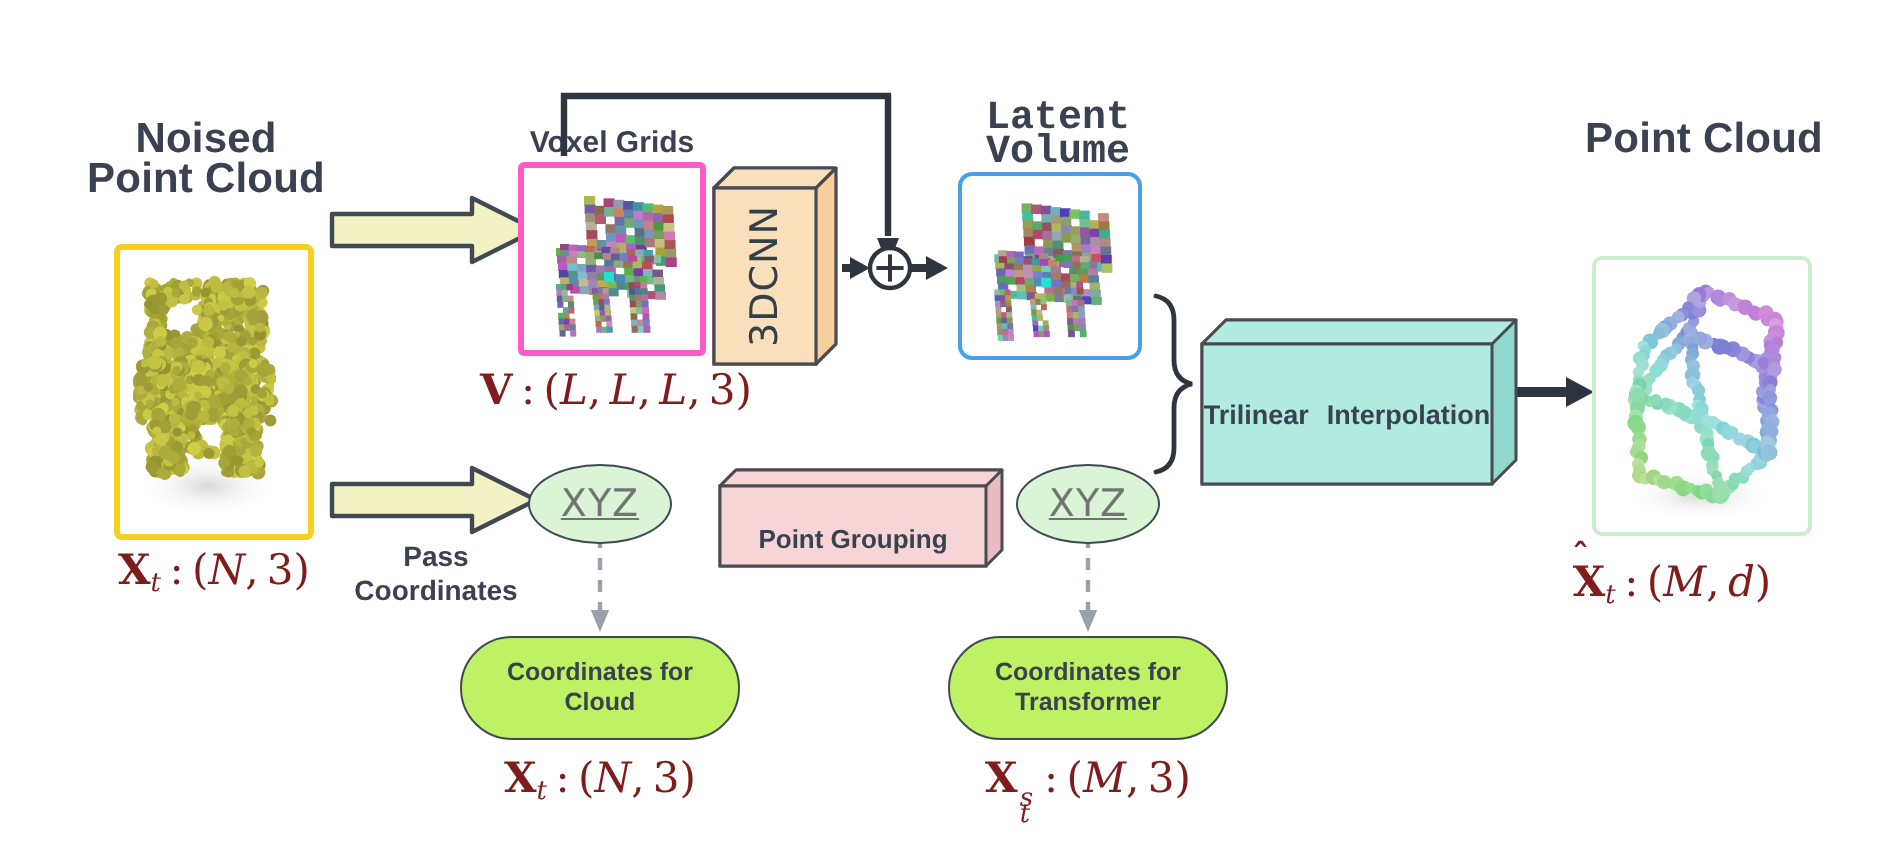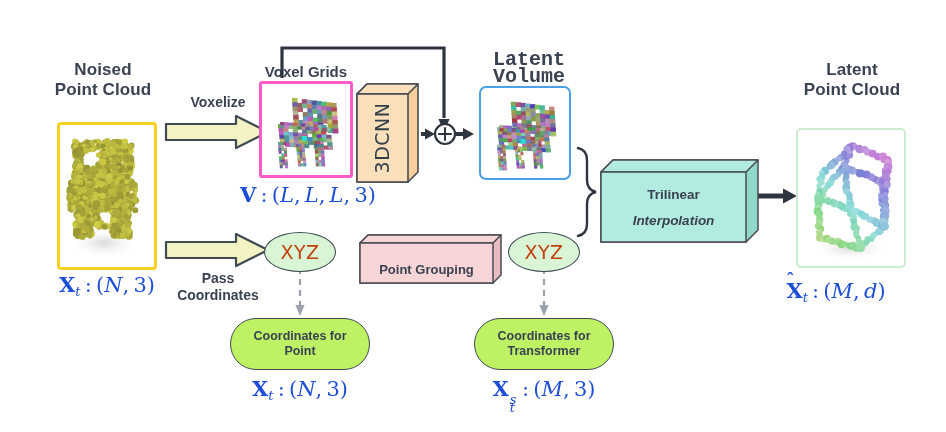--- a/index.html
+++ b/index.html
@@ -8,30 +8,30 @@
     background:#ffffff;
     font-family:"Liberation Sans", sans-serif;
     overflow:hidden;
     position:relative;
   }
   #stage{position:absolute;left:0;top:0;width:946px;height:432px;}
   .abs{position:absolute;}
 
   
   .hdr{
-    color:#3a4252;font-weight:bold;font-size:17px;line-height:20px;
+    color:#3a4252;font-weight:bold;font-size:21px;line-height:20px;
     text-align:center;letter-spacing:0.1px;
   }
   .lbl-sm{
     color:#3a4252;font-weight:bold;font-size:14px;line-height:17px;
     text-align:center;
   }
   .math{
     font-family:"DejaVu Serif", serif;
-    color:#1d4ed8;font-size:21px;white-space:nowrap;text-align:center;
+    color:#7f1d1d;font-size:21px;white-space:nowrap;text-align:center;
   }
   .math .bf{font-weight:bold;font-style:normal;}
   .math .it{font-style:italic;}
   .math .sub{font-size:13px;font-style:italic;vertical-align:-0.28em;}
   .math .sup{font-size:13px;font-style:italic;vertical-align:0.52em;}
   .math .hatwrap{position:relative;display:inline-block;}
   .math .hatwrap .hat{
     position:absolute;left:50%;top:-0.52em;transform:translateX(-50%);
     font-size:17px;font-weight:bold;
   }
@@ -50,22 +50,23 @@
     background:#bef264;border:1.8px solid #3f4a52;border-radius:26px;
     display:flex;align-items:center;justify-content:center;
     text-align:center;
   }
   .ellipse{
     position:absolute;box-sizing:border-box;
     background:#d9f5d6;border:1.8px solid #3f4a52;border-radius:50%;
     display:flex;align-items:center;justify-content:center;
   }
   .xyz-txt{
-    color:#c2410c;font-size:19px;font-family:"DejaVu Sans", sans-serif;
+    color:#737373;font-size:19px;font-family:"DejaVu Sans", sans-serif;
     letter-spacing:0.5px;
+    text-decoration:underline;
   }
   svg{display:block;overflow:visible;}
 </style>
 </head>
 <body>
 
 <div id="stage">
 
   <div class="abs hdr" style="left:18px;top:60px;width:170px;">
     <div>Noised</div>
@@ -1307,21 +1308,20 @@
           <circle cx="35.7" cy="82.0" r="3.1" fill="rgb(159,157,54)"></circle>
         </g>
     </svg>
   </div>
 
   <div class="abs math" style="left:22px;top:272px;width:170px;">
     <span class="bf">X</span><span class="sub">t</span> : (<span class="it">N</span>, 3)
   </div>
 
   <div class="abs" style="left:166px;top:94px;">
-    <div class="lbl-sm" style="width:104px;">Voxelize</div>
     <svg width="104" height="36" viewBox="0 0 104 36" style="margin-top:3px;">
       <polygon points="0,10 70,10 70,2 102,18 70,34 70,26 0,26" fill="#f2f2c4" stroke="#3f4a52" stroke-width="2.2" stroke-linejoin="round"></polygon>
     </svg>
   </div>
 
   <div class="abs" style="left:166px;top:232px;">
     <svg width="104" height="36" viewBox="0 0 104 36">
       <polygon points="0,10 70,10 70,2 102,18 70,34 70,26 0,26" fill="#f2f2c4" stroke="#3f4a52" stroke-width="2.2" stroke-linejoin="round"></polygon>
     </svg>
     <div class="lbl-sm" style="width:112px;margin-left:-4px;margin-top:2px;">
@@ -1819,28 +1819,27 @@
   <div class="ellipse" style="left:508px;top:232px;width:72px;height:40px;">
     <span class="xyz-txt">XYZ</span>
   </div>
 
   <div class="abs" style="left:601px;top:160px;">
     <svg width="158" height="84" viewBox="0 0 158 84">
       <polygon points="0,12 12,0 157,0 157,70 145,82 0,82" fill="#8fd8cb" stroke="#4a4a52" stroke-width="1.5" stroke-linejoin="round"></polygon>
       <polygon points="0,12 12,0 157,0 145,12" fill="#b2ece0" stroke="#4a4a52" stroke-width="1.5" stroke-linejoin="round"></polygon>
       <rect x="0" y="12" width="145" height="70" fill="#b2ece0" stroke="#4a4a52" stroke-width="1.5"></rect>
     </svg>
-    <div style="position:absolute;left:0;top:12px;width:145px;height:70px;display:flex;flex-direction:column;align-items:center;justify-content:center;gap:9px;">
+    <div style="position:absolute;left:0;top:12px;width:145px;height:70px;display:flex;flex-direction:row;align-items:center;justify-content:center;gap:9px;">
       <div class="lbl-sm" style="font-size:13.5px;">Trilinear</div>
-      <div class="lbl-sm" style="font-size:13.5px;font-style:italic;">Interpolation</div>
+      <div class="lbl-sm" style="font-size:13.5px;">Interpolation</div>
     </div>
   </div>
 
   <div class="abs hdr" style="left:772px;top:60px;width:160px;">
-    <div>Latent</div>
     <div>Point Cloud</div>
   </div>
 
   <div class="abs frame frame-green" style="left:796px;top:128px;width:110px;height:140px;">
     <svg width="106" height="136" viewBox="0 0 106 136">
       <ellipse cx="52" cy="118" rx="38" ry="13" fill="url(#shadowG)"></ellipse>
       <g id="rpts">
           <circle cx="19.8" cy="67.4" r="3.3" fill="hsl(144,52%,70%)"></circle>
           <circle cx="19.0" cy="70.0" r="3.1" fill="hsl(139,52%,76%)"></circle>
           <circle cx="20.7" cy="73.9" r="3.8" fill="hsl(136,52%,70%)"></circle>
@@ -2056,21 +2055,21 @@
     </svg>
   </div>
 
   <div class="abs math" style="left:756px;top:278px;width:160px;">
     <span class="hatwrap"><span class="hat">̂</span><span class="bf">X</span></span><span class="sub">t</span> : (<span class="it">M</span>, <span class="it">d</span>)
   </div>
 
   <div class="capsule" style="left:230px;top:318px;width:140px;height:52px;">
     <div class="lbl-sm" style="font-size:12.5px;line-height:15px;">
       <div>Coordinates for</div>
-      <div>Point</div>
+      <div>Cloud</div>
     </div>
   </div>
 
   <div class="capsule" style="left:474px;top:318px;width:140px;height:52px;">
     <div class="lbl-sm" style="font-size:12.5px;line-height:15px;">
       <div>Coordinates for</div>
       <div>Transformer</div>
     </div>
   </div>
 

